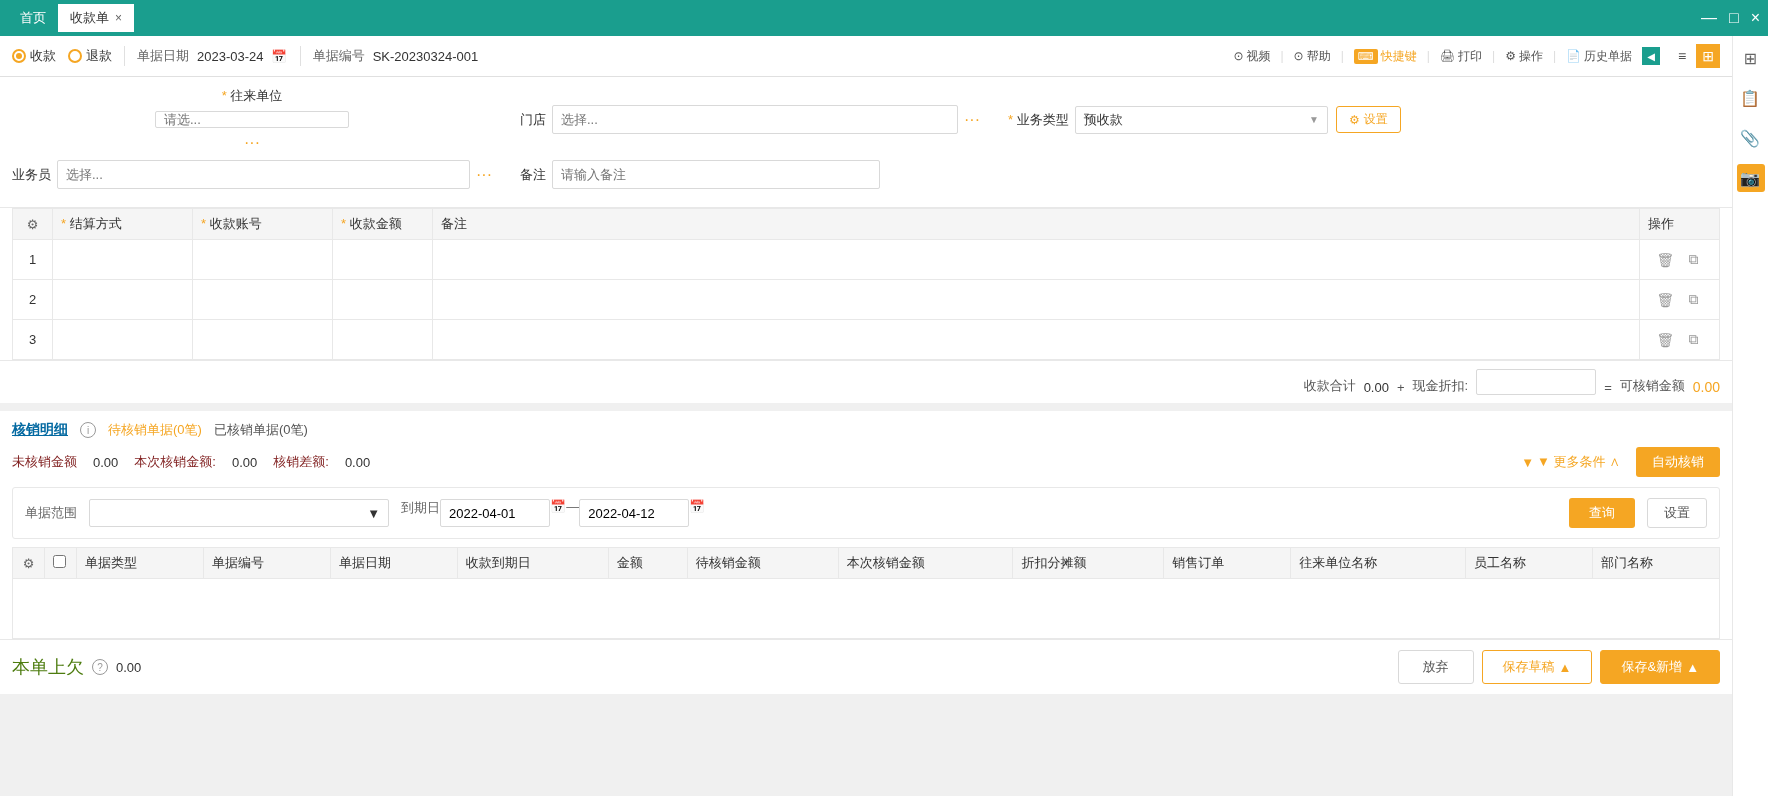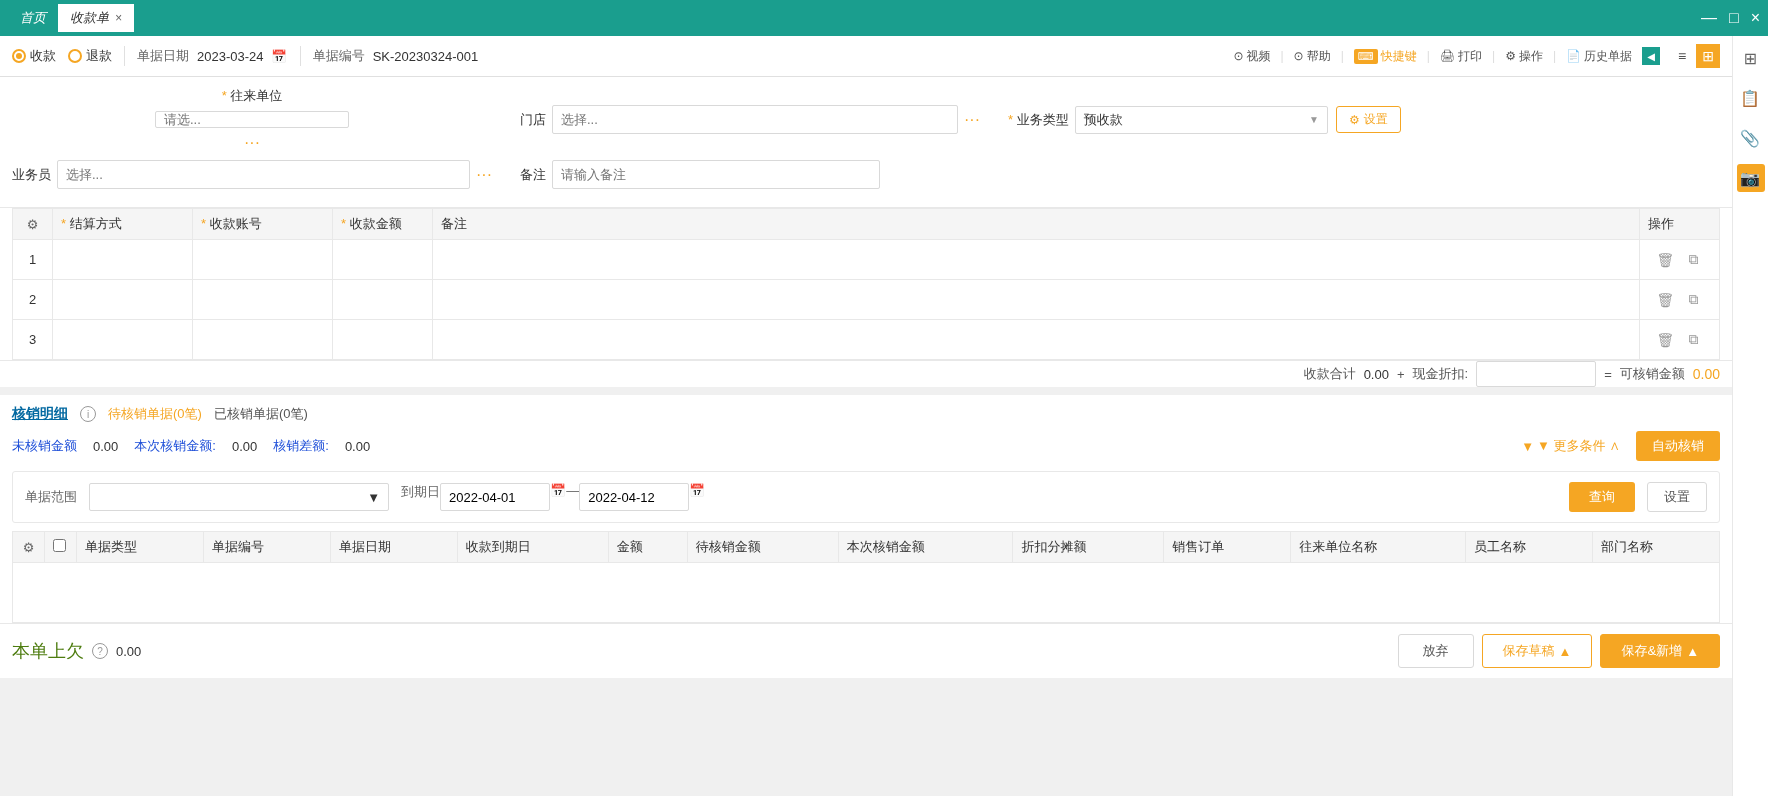--- a/index.html
+++ b/index.html
@@ -14,21 +14,20 @@
       padding: 0 8px;
     }
     .tab-item {
       display: flex;
       align-items: center;
       padding: 0 12px;
       height: 28px;
       color: #fff;
       font-size: 13px;
       cursor: pointer;
-      font-style: italic;
     }
     .tab-item.active {
       background: #fff;
       color: #333;
     }
     .tab-item .close-btn {
       margin-left: 6px;
       font-size: 12px;
       color: #666;
     }
@@ -245,23 +244,23 @@
       display: flex;
       align-items: center;
       justify-content: center;
       color: #666;
       cursor: pointer;
     }
 
     
     .summary-row {
       display: flex;
-      align-items: center;
+      align-items: flex-end;
       justify-content: flex-end;
-      padding: 0 12px;
+      padding: 8px 12px;
       gap: 8px;
       font-size: 13px;
       color: #555;
       border-top: 1px solid #e8e8e8;
       background: #fff;
     }
     .summary-value { color: #333; }
     .summary-highlight { color: #f5a623; font-size: 14px; }
     .summary-input {
       width: 120px;
@@ -314,21 +313,21 @@
     }
     .tab-link-normal { color: #555; font-size: 13px; cursor: pointer; }
 
     .stats-row {
       display: flex;
       align-items: center;
       gap: 16px;
       font-size: 13px;
       margin-bottom: 10px;
     }
-    .stats-label { color: #1d4ed8; }
+    .stats-label { color: #7f1d1d; }
     .stats-value { color: #333; }
     .stats-spacer { flex: 1; }
     .more-conditions {
       color: #f5a623;
       cursor: pointer;
       display: flex;
       align-items: center;
       gap: 3px;
       font-size: 13px;
     }

